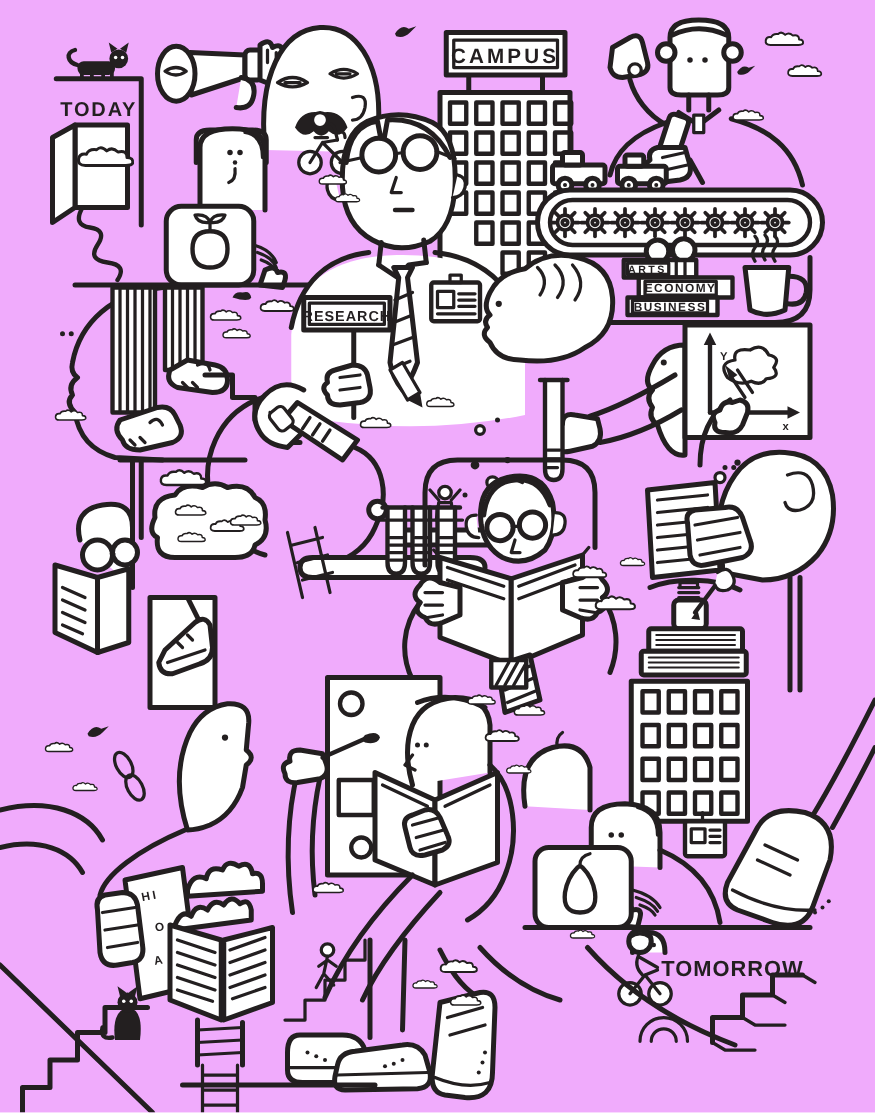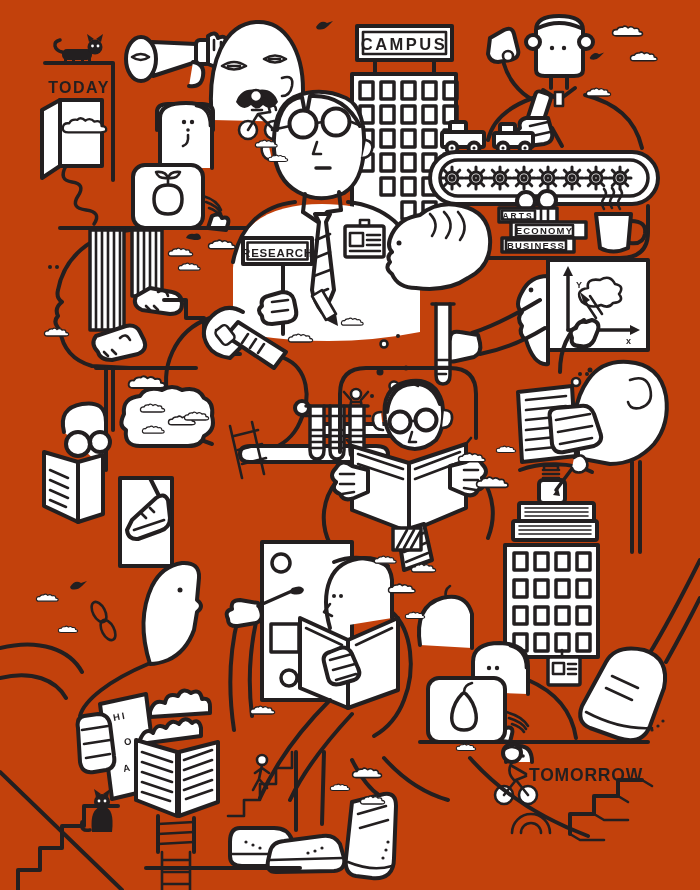--- a/index.html
+++ b/index.html
@@ -1,16 +1,16 @@
 <!DOCTYPE html>
 <html><head>
 <meta charset="utf-8">
 <style>
   html,body{margin:0;padding:0;background:#fff;}
-  .stage{width:700px;height:890px;position:relative;background:#c2410c;overflow:hidden;}
+  .stage{width:700px;height:890px;position:relative;background:#f0abfc;overflow:hidden;}
   svg{display:block;}
   .ln{fill:none;stroke:#231f20;stroke-width:4;stroke-linecap:round;stroke-linejoin:round;}
   .lnf{fill:#fff;stroke:#231f20;stroke-width:4;stroke-linecap:round;stroke-linejoin:round;}
   .th{stroke-width:2.6;}
   .t35{stroke-width:3.5;}
   .ink{fill:#231f20;stroke:none;}
   .txt{font-family:"Liberation Sans","DejaVu Sans",sans-serif;font-weight:bold;fill:#231f20;}
 </style>
 </head>
 <body>

